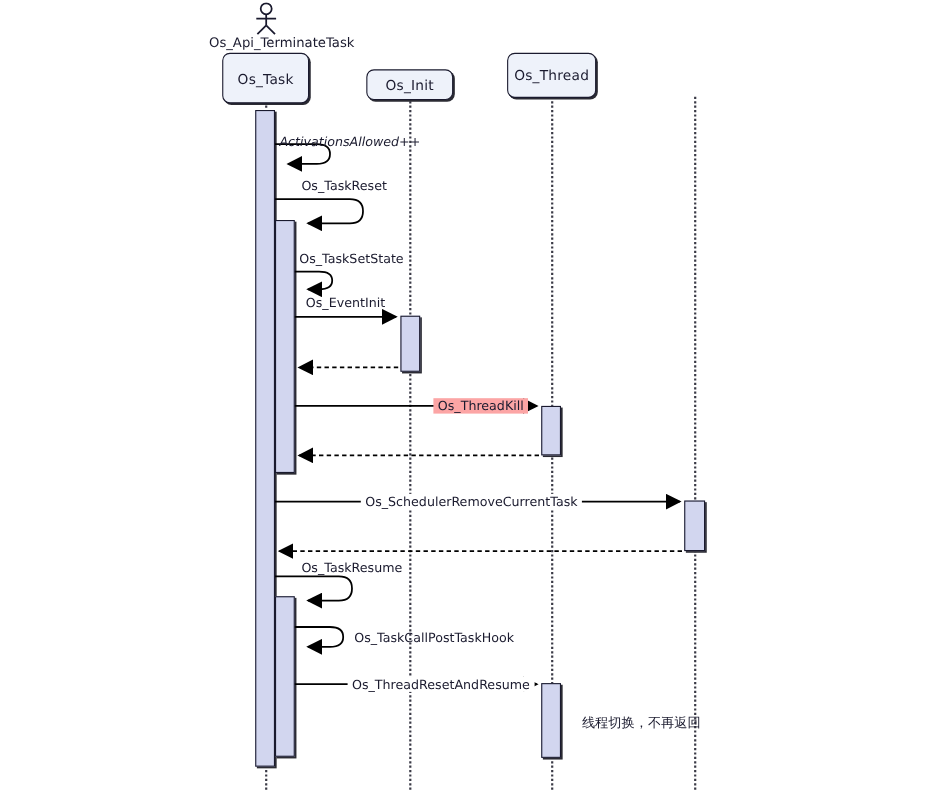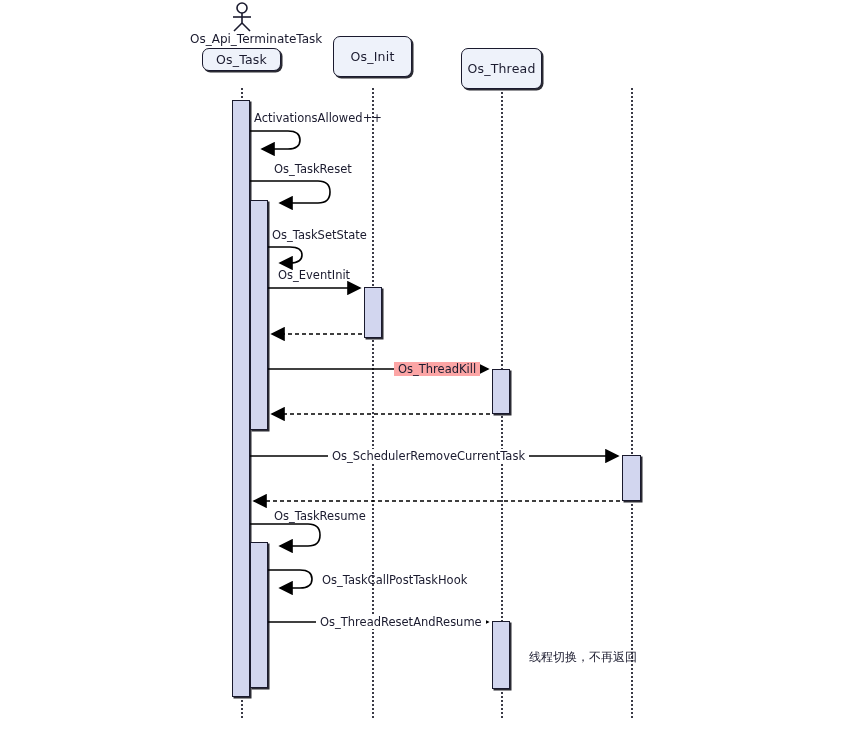--- a/index.html
+++ b/index.html
@@ -37,22 +37,22 @@
     <line x1="18" y1="21" x2="10" y2="29" stroke="#1a1a2e" stroke-width="1.6"></line>
     <line x1="18" y1="21" x2="26" y2="29" stroke="#1a1a2e" stroke-width="1.6"></line>
   </svg>
   <div class="actor-label" style="left:190px;top:32px;">Os_Api_TerminateTask</div>
 
   <div class="lifeline-dash" style="left:241px;top:88px;height:630px;"></div>
   <div class="lifeline-dash" style="left:372px;top:88px;height:630px;"></div>
   <div class="lifeline-dash" style="left:501px;top:88px;height:630px;"></div>
   <div class="lifeline-dash" style="left:631px;top:88px;height:630px;"></div>
 
-  <div class="lifeline-head" style="left:202px;top:48px;width:79px;height:23px;">Os_Task</div>
-  <div class="lifeline-head" style="left:333px;top:36px;width:79px;height:41px;">Os_Init</div>
+  <div class="lifeline-head" style="left:202px;top:48px;width:79px;height:46px;">Os_Task</div>
+  <div class="lifeline-head" style="left:333px;top:63px;width:79px;height:28px;">Os_Init</div>
   <div class="lifeline-head" style="left:461px;top:48px;width:81px;height:41px;">Os_Thread</div>
 
   <div class="activation" style="left:232px;top:100px;width:18px;height:597px;"></div>
   <div class="activation" style="left:250px;top:200px;width:18px;height:230px;"></div>
   <div class="activation" style="left:250px;top:542px;width:18px;height:146px;"></div>
   <div class="activation" style="left:364px;top:287px;width:18px;height:51px;"></div>
   <div class="activation" style="left:492px;top:369px;width:18px;height:45px;"></div>
   <div class="activation" style="left:622px;top:455px;width:19px;height:46px;"></div>
   <div class="activation" style="left:492px;top:621px;width:18px;height:68px;"></div>
 
@@ -84,21 +84,21 @@
 
     <line x1="620" y1="501" x2="254" y2="501" stroke="#000" stroke-width="1.6" stroke-dasharray="4,3" marker-end="url(#solidArrowL)"></line>
 
     <path d="M250,524 L308,524 Q320,524 320,535 Q320,546 308,546 L280,546" fill="none" stroke="#000" stroke-width="1.6" marker-end="url(#solidArrow)"></path>
 
     <path d="M268,570 L300,570 Q312,570 312,579 Q312,588 300,588 L280,588" fill="none" stroke="#000" stroke-width="1.6" marker-end="url(#solidArrow)"></path>
 
     <line x1="268" y1="622" x2="488" y2="622" stroke="#000" stroke-width="1.6" marker-end="url(#solidArrow)"></line>
   </svg>
 
-  <div class="msg-label" style="left:254px;top:111px;">ActivationsAllowed++</div>
+  <div class="msg-label" style="left:254px;top:122px;font-style:italic;">ActivationsAllowed++</div>
   <div class="msg-label" style="left:274px;top:162px;">Os_TaskReset</div>
   <div class="msg-label" style="left:272px;top:228px;">Os_TaskSetState</div>
   <div class="msg-label" style="left:278px;top:268px;">Os_EventInit</div>
   <div class="msg-label" style="left:394px;top:362px;background:#fca5a5;padding:0 4px;">Os_ThreadKill</div>
   <div class="msg-label" style="left:328px;top:449px;background:#fff;padding:0 4px;">Os_SchedulerRemoveCurrentTask</div>
   <div class="msg-label" style="left:274px;top:509px;">Os_TaskResume</div>
   <div class="msg-label" style="left:322px;top:573px;text-align:center;">Os_TaskCallPostTaskHook</div>
   <div class="msg-label" style="left:316px;top:615px;background:#fff;padding:0 4px;">Os_ThreadResetAndResume</div>
 
   <div class="note-cn" style="left:529px;top:649px;">线程切换，不再返回</div>

